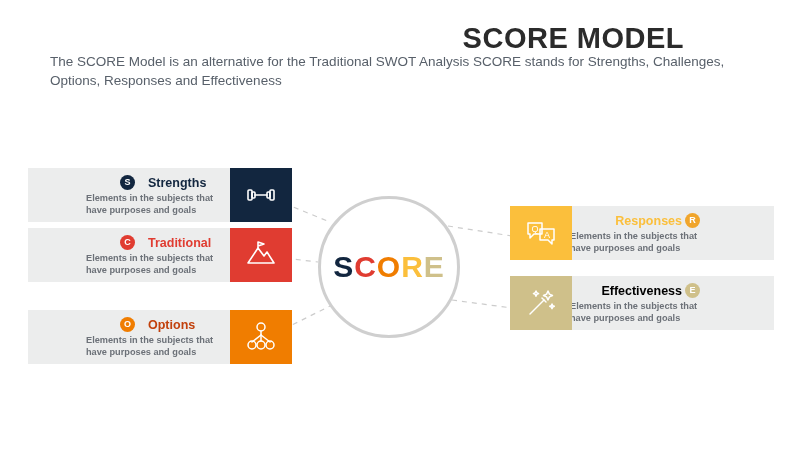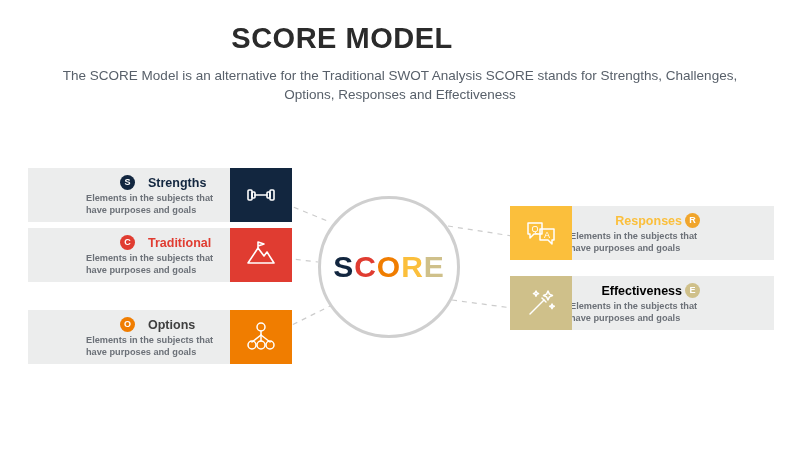--- a/index.html
+++ b/index.html
@@ -20,32 +20,31 @@
     width: 800px;
     height: 450px;
   }
 
   
   .title {
     position: absolute;
     top: 22px;
     left: 0;
     width: 684px;
-    text-align: center;
+    text-align: right;
     font-size: 29px;
     font-weight: bold;
     color: #2b2b2b;
     letter-spacing: 0.5px;
   }
   .subtitle {
     position: absolute;
-    top: 66px;
+    top: 52px;
     left: 50px;
     width: 700px;
-    text-align: center;
     font-size: 13.5px;
     line-height: 19px;
     color: #58606a;
   }
 
   
   .center-circle {
     position: absolute;
     left: 318px;
     top: 196px;
@@ -198,21 +197,21 @@
       <svg class="icon-svg" width="34" height="34" viewBox="0 0 34 34" fill="none" stroke="#ffffff" stroke-width="1.6" stroke-linejoin="round" stroke-linecap="round">
         <path d="M4 25 L14 10 L20 18 L23 14 L30 25 Z"></path>
         <path d="M14 10 L14 4 L20 6 L14 8"></path>
       </svg>
     </div>
   </div>
 
   <div class="row left" id="row-options">
     <div class="bar"></div>
     <div class="badge" style="background:#f07d00">O</div>
-    <div class="label" style="color:#404040">Options</div>
+    <div class="label" style="color:#c2410c">Options</div>
     <div class="desc">Elements in the subjects that have purposes and goals</div>
     <div class="icon-box" style="background:#f07d00">
       <svg class="icon-svg" width="34" height="34" viewBox="0 0 34 34" fill="none" stroke="#ffffff" stroke-width="1.5" stroke-linecap="round" stroke-linejoin="round">
         <circle cx="17" cy="7" r="4"></circle>
         <path d="M17 11 L17 15"></path>
         <path d="M8 22 L17 15 L26 22"></path>
         <circle cx="8" cy="25" r="4"></circle>
         <circle cx="17" cy="25" r="4"></circle>
         <circle cx="26" cy="25" r="4"></circle>
         <path d="M17 15 L17 21"></path>

